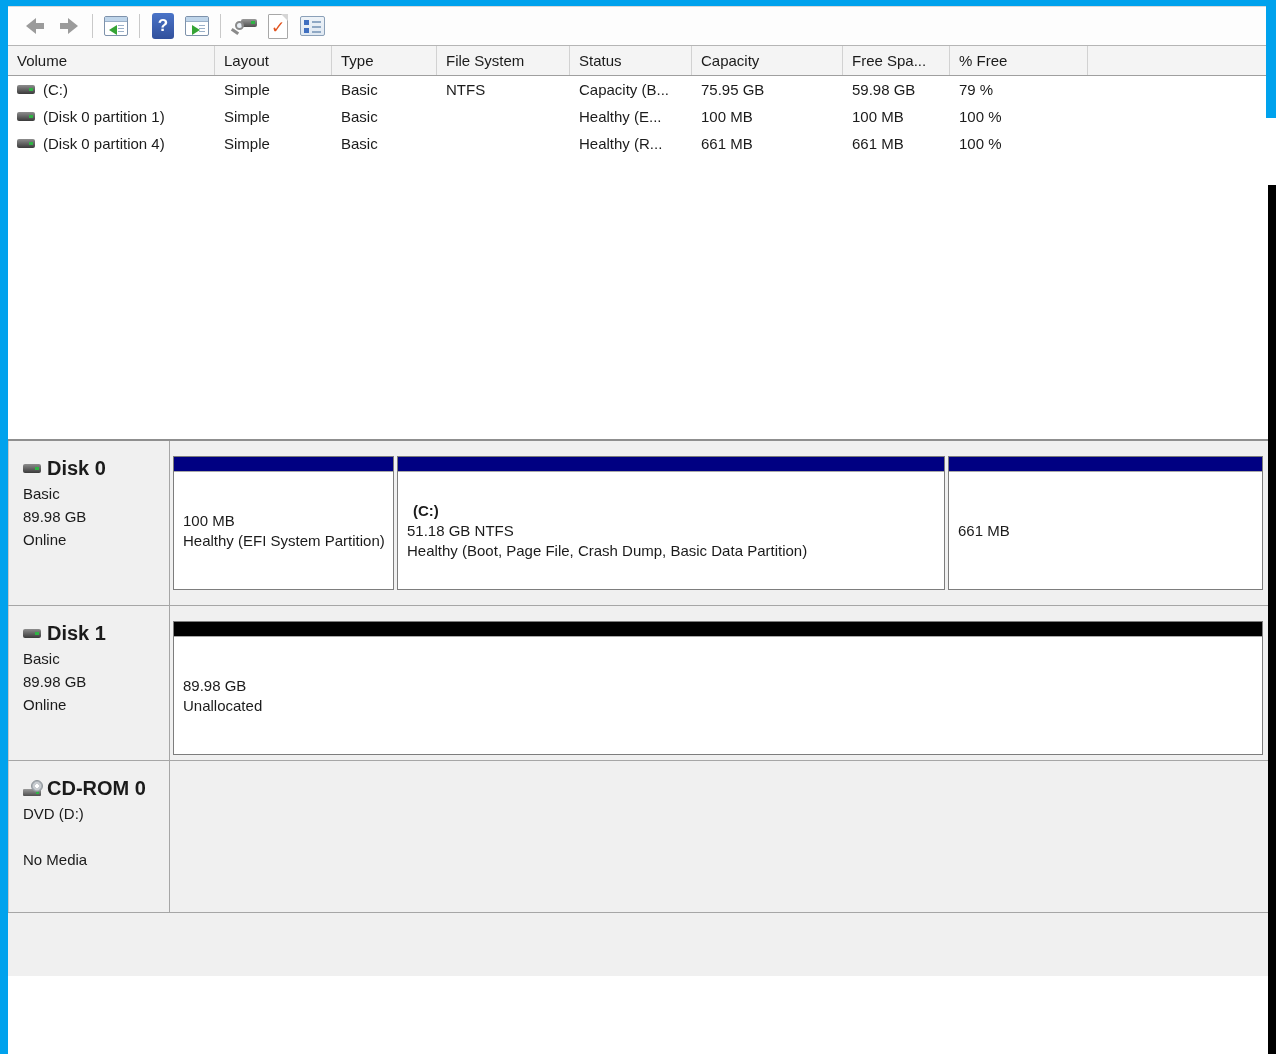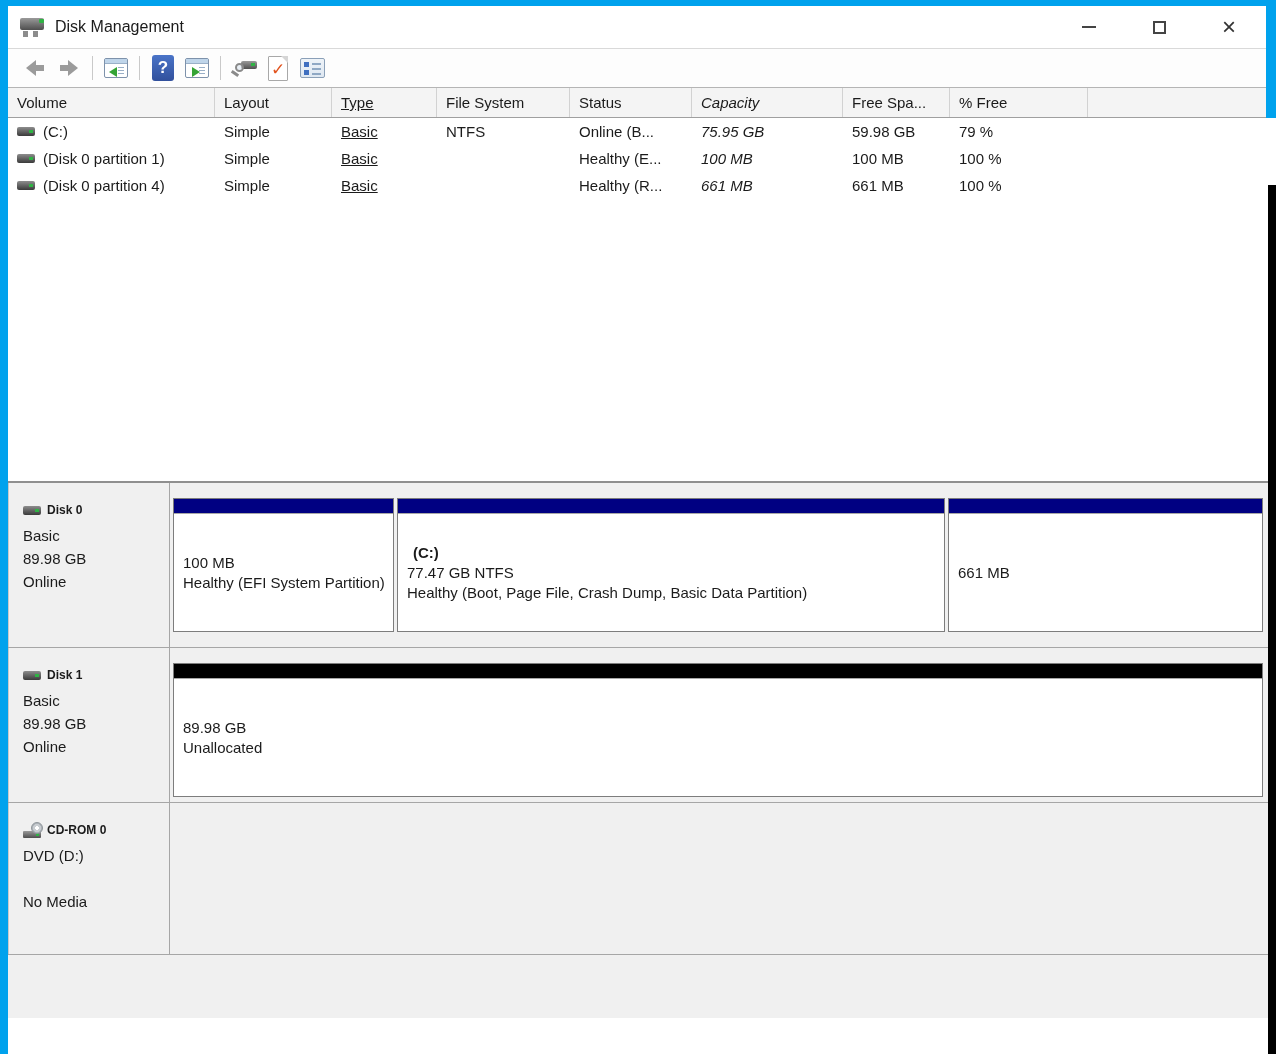--- a/index.html
+++ b/index.html
@@ -82,39 +82,39 @@
   .props-icon .l3 { top:14px; left:11px; }
   .props-icon .c1,.props-icon .c2 { position:absolute; left:3px; width:5px; height:5px; background:#3f6fc0; }
   .props-icon .c1 { top:3px; } .props-icon .c2 { top:11px; }
 
   
   .listview { height:393px; background:#fff; font-size:15px; overflow:hidden; }
   .lv-header { display:flex; height:30px; align-items:center; background:#f4f4f4; border-bottom:1px solid #9f9f9f; }
   .lv-header .h { height:100%; display:flex; align-items:center; padding-left:9px; border-right:1px solid #d2d2d2; }
   .lv-row { display:flex; height:27px; align-items:center; }
   .lv-row .c { height:100%; display:flex; align-items:center; padding-left:9px; overflow:hidden; white-space:nowrap; }
-  .w-vol{width:207px;} .w-layout{width:117px;} .w-type{width:105px;text-decoration:underline;} .w-fs{width:133px;}
-  .w-status{width:122px;} .w-cap{width:151px;font-style:italic;} .w-free{width:107px;} .w-pct{width:138px;} .w-fill{flex:1;}
+  .w-vol{width:207px;} .w-layout{width:117px;} .w-type{width:105px;} .w-fs{width:133px;}
+  .w-status{width:122px;} .w-cap{width:151px;} .w-free{width:107px;} .w-pct{width:138px;} .w-fill{flex:1;}
 
   .hdd-ic { position:relative; display:inline-block; width:18px; height:9px; margin-right:8px; flex:0 0 auto;
             border-radius:2px; background:linear-gradient(#8d8d8d,#3a3a3a); }
   .hdd-ic::after { content:""; position:absolute; right:2px; top:3px; width:4px; height:3px; background:#2fb344; }
 
   
   .gfx-pane { height:537px; background:#f0f0f0; border-top:2px solid #8f8f8f; }
   .disk-row { display:flex; border-top:1px solid #a6a6a6; }
   .disk-row:first-child { border-top:none; }
   .row-disk0 { height:164px; }
   .row-disk1 { height:155px; }
   .row-cdrom { height:152px; }
   .gfx-fill  { height:63px; border-top:1px solid #a6a6a6; }
 
   .disk-label { width:162px; flex:0 0 auto; border-right:1px solid #a6a6a6; border-left:1px solid #c9c9c9;
                 padding:16px 4px 0 14px; font-size:15px; line-height:23px; }
-  .disk-label .name-line { display:flex; align-items:center; font-weight:bold; font-size:12px; margin-bottom:2px; }
+  .disk-label .name-line { display:flex; align-items:center; font-weight:bold; font-size:20px; margin-bottom:2px; }
   .disk-label .name-line .hdd-ic { margin-right:6px; }
 
   .cd-ic { position:relative; display:inline-block; width:20px; height:18px; margin-right:4px; flex:0 0 auto; }
   .cd-ic .tray { position:absolute; left:0; bottom:2px; width:18px; height:7px; border-radius:1px;
                  background:linear-gradient(#9a9a9a,#4e4e4e); }
   .cd-ic .tray::after { content:""; position:absolute; right:2px; top:2px; width:3px; height:3px; background:#2fb344; }
   .cd-ic .disc { position:absolute; right:0; top:0; width:12px; height:12px; border-radius:50%;
                  background:radial-gradient(circle at 50% 50%, #fff 0 2px, #c9cdd1 2px 4px, #aeb4ba 4px 6px); border:1px solid #8e9499; }
 
   .disk-gfx { flex:1; display:flex; padding:15px 2px 0 3px; }
@@ -131,40 +131,20 @@
   .p-rec { flex:1; }
   .p-unalloc { flex:1; }
 </style>
 </head>
 <body>
 
 <div class="screen">
 
   <div class="win">
 
-    <div class="titlebar">
-      <span class="app-icon">
-        <span class="drive"></span>
-          <span class="lamp"></span>
-          <span class="foot1"></span>
-          <span class="foot2"></span>
-      </span>
-      <span class="title-text">Disk Management</span>
-      <div class="win-controls">
-        <span class="wc">
-            <span class="glyph-min"></span>
-          </span>
-        <span class="wc">
-            <span class="glyph-max"></span>
-          </span>
-        <span class="wc">
-            <span class="glyph-close">×</span>
-          </span>
-      </div>
-    </div>
 
 
     <div class="toolbar">
       <span class="tb-btn">
         <span class="nav-arrow arrow-left">
             <span class="head"></span>
             <span class="shaft"></span>
           </span>
       </span>
       <span class="tb-btn">
@@ -232,21 +212,21 @@
       </div>
 
       <div class="lv-row">
         <span class="c w-vol">
             <span class="hdd-ic"></span>
             <span>(C:)</span>
           </span>
         <span class="c w-layout">Simple</span>
         <span class="c w-type">Basic</span>
         <span class="c w-fs">NTFS</span>
-        <span class="c w-status">Online (B...</span>
+        <span class="c w-status">Capacity (B...</span>
         <span class="c w-cap">75.95 GB</span>
         <span class="c w-free">59.98 GB</span>
         <span class="c w-pct">79 %</span>
       </div>
 
       <div class="lv-row">
         <span class="c w-vol">
             <span class="hdd-ic"></span>
             <span>(Disk 0 partition 1)</span>
           </span>
@@ -291,21 +271,21 @@
             <div class="part-bar bar-navy"></div>
             <div class="part-body">
               <div>100 MB</div>
               <div>Healthy (EFI System Partition)</div>
             </div>
           </div>
           <div class="part p-c">
             <div class="part-bar bar-navy"></div>
             <div class="part-body">
               <div class="part-title">(C:)</div>
-              <div>77.47 GB NTFS</div>
+              <div>51.18 GB NTFS</div>
               <div>Healthy (Boot, Page File, Crash Dump, Basic Data Partition)</div>
             </div>
           </div>
           <div class="part p-rec">
             <div class="part-bar bar-navy"></div>
             <div class="part-body">
               <div>661 MB</div>
             </div>
           </div>
         </div>

